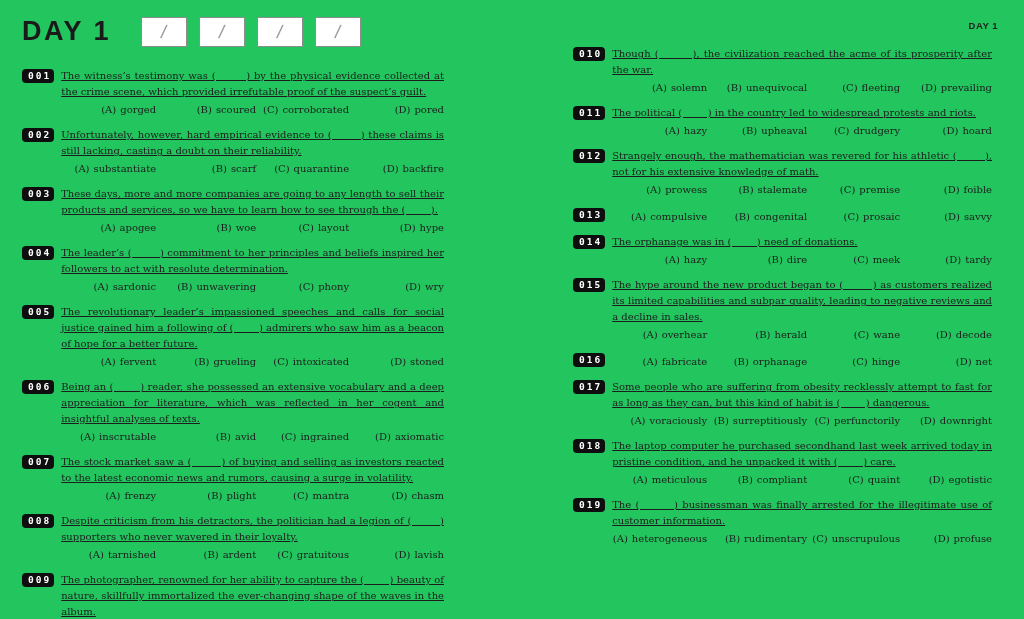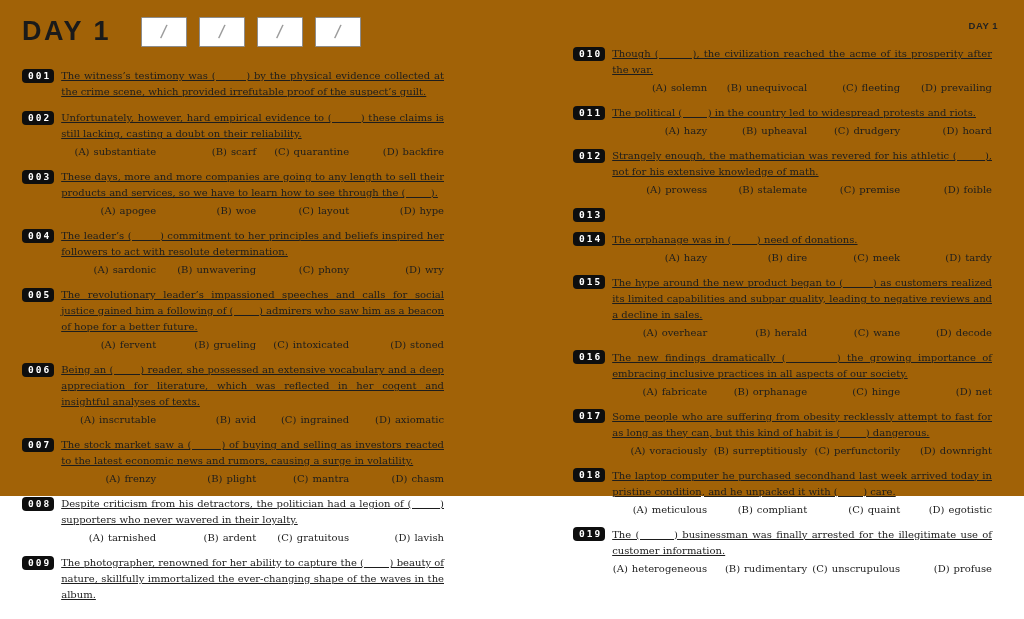--- a/index.html
+++ b/index.html
@@ -1,19 +1,19 @@
 <!DOCTYPE html>
 <html><head>
 <meta charset="utf-8">
 <style>
   * { margin:0; padding:0; box-sizing:border-box; }
   html,body { width:1024px; height:619px; }
   body { background:#ffffff; overflow:hidden; }
   .spread {
-    display:flex; width:1024px; height:496px; background:#a16207;
+    display:flex; width:1024px; height:619px; background:#22c55e;
     font-family:"DejaVu Serif", serif; color:#1d1d1d;
   }
   .page { width:512px; position:relative; }
   .page-left  { padding:16px 68px 0 22px; }
   .page-right { padding:46px 32px 0 61px; }
 
   .header { display:flex; align-items:center; gap:30px; margin-bottom:21px; }
   .day-title {
     font-family:"Liberation Sans", sans-serif; font-weight:800;
     font-size:27px; letter-spacing:2.5px; color:#1a1a1a; white-space:nowrap;
@@ -71,20 +71,26 @@
           <div class="date-box">
             <span class="slash">/</span>
           </div>
         </div>
     </div>
     <div class="questions" id="questions-left">
   <div class="question">
     <span class="qnum">001</span>
     <div class="qbody">
       <p class="qtext">The witness’s testimony was (&nbsp;&nbsp;&nbsp;&nbsp;&nbsp;&nbsp;&nbsp;&nbsp;) by the physical evidence collected at the crime scene, which provided irrefutable proof of the suspect’s guilt.</p>
+      <div class="opts">
+        <span class="opt"><span class="opt-label">(A)</span><span class="opt-word">gorged</span></span>
+        <span class="opt"><span class="opt-label">(B)</span><span class="opt-word">scoured</span></span>
+        <span class="opt"><span class="opt-label">(C)</span><span class="opt-word">corroborated</span></span>
+        <span class="opt"><span class="opt-label">(D)</span><span class="opt-word">pored</span></span>
+      </div>
     </div>
   </div>
 
   <div class="question">
     <span class="qnum">002</span>
     <div class="qbody">
       <p class="qtext">Unfortunately, however, hard empirical evidence to (&nbsp;&nbsp;&nbsp;&nbsp;&nbsp;&nbsp;&nbsp;&nbsp;) these claims is still lacking, casting a doubt on their reliability.</p>
       <div class="opts">
         <span class="opt"><span class="opt-label">(A)</span><span class="opt-word">substantiate</span></span>
         <span class="opt"><span class="opt-label">(B)</span><span class="opt-word">scarf</span></span>
@@ -220,20 +226,26 @@
         <span class="opt"><span class="opt-label">(B)</span><span class="opt-word">stalemate</span></span>
         <span class="opt"><span class="opt-label">(C)</span><span class="opt-word">premise</span></span>
         <span class="opt"><span class="opt-label">(D)</span><span class="opt-word">foible</span></span>
       </div>
     </div>
   </div>
 
   <div class="question">
     <span class="qnum">013</span>
     <div class="qbody">
+      <div class="opts">
+        <span class="opt"><span class="opt-label">(A)</span><span class="opt-word">compulsive</span></span>
+        <span class="opt"><span class="opt-label">(B)</span><span class="opt-word">congenital</span></span>
+        <span class="opt"><span class="opt-label">(C)</span><span class="opt-word">prosaic</span></span>
+        <span class="opt"><span class="opt-label">(D)</span><span class="opt-word">savvy</span></span>
+      </div>
     </div>
   </div>
 
   <div class="question">
     <span class="qnum">014</span>
     <div class="qbody">
       <p class="qtext">The orphanage was in (&nbsp;&nbsp;&nbsp;&nbsp;&nbsp;&nbsp;&nbsp;&nbsp;) need of donations.</p>
       <div class="opts">
         <span class="opt"><span class="opt-label">(A)</span><span class="opt-word">hazy</span></span>
         <span class="opt"><span class="opt-label">(B)</span><span class="opt-word">dire</span></span>
@@ -252,21 +264,20 @@
         <span class="opt"><span class="opt-label">(B)</span><span class="opt-word">herald</span></span>
         <span class="opt"><span class="opt-label">(C)</span><span class="opt-word">wane</span></span>
         <span class="opt"><span class="opt-label">(D)</span><span class="opt-word">decode</span></span>
       </div>
     </div>
   </div>
 
   <div class="question">
     <span class="qnum">016</span>
     <div class="qbody">
-      <p class="qtext">The new findings dramatically (&nbsp;&nbsp;&nbsp;&nbsp;&nbsp;&nbsp;&nbsp;&nbsp;) the growing importance of embracing inclusive practices in all aspects of our society.</p>
       <div class="opts">
         <span class="opt"><span class="opt-label">(A)</span><span class="opt-word">fabricate</span></span>
         <span class="opt"><span class="opt-label">(B)</span><span class="opt-word">orphanage</span></span>
         <span class="opt"><span class="opt-label">(C)</span><span class="opt-word">hinge</span></span>
         <span class="opt"><span class="opt-label">(D)</span><span class="opt-word">net</span></span>
       </div>
     </div>
   </div>
 
   <div class="question">

